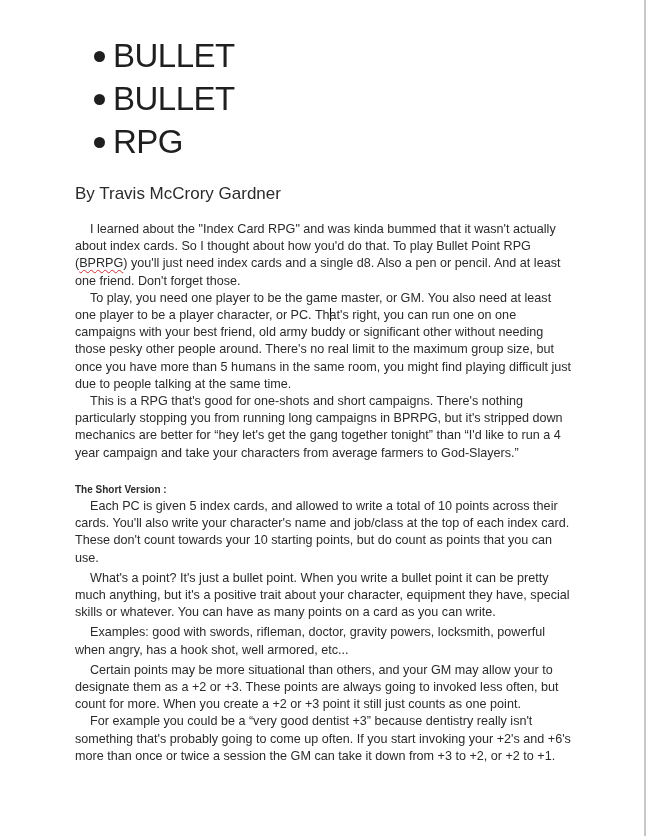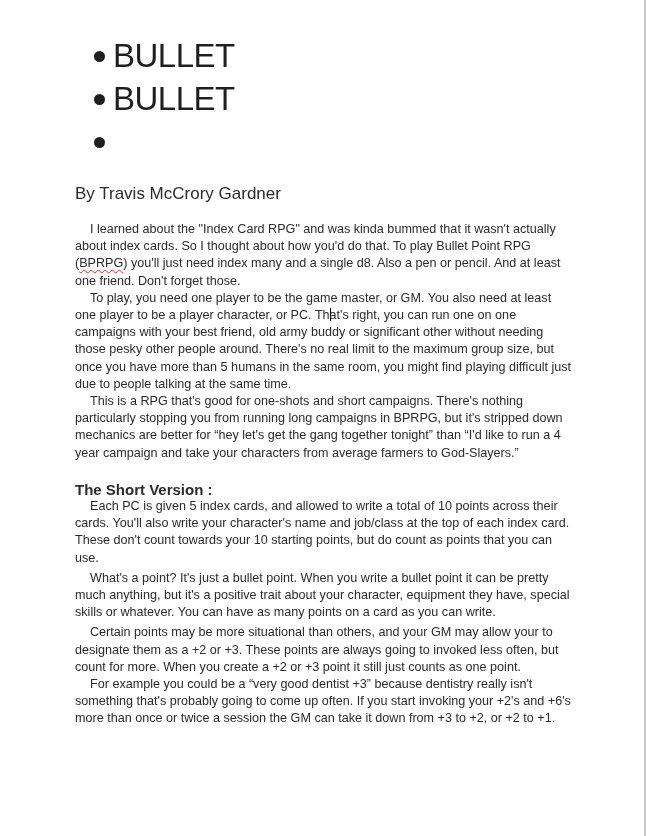--- a/index.html
+++ b/index.html
@@ -69,21 +69,21 @@
       margin: 0;
       text-indent: 15px;
     }
     .body-text p.gap {
       margin-top: 3px;
     }
     .body-text .heading {
       margin: 19px 0 0 0;
       font-weight: bold;
       text-indent: 0;
-      font-size: 15px;
+      font-size: 10px;
     }
     .body-text .after-heading {
     }
     .spell {
       text-decoration: underline wavy #d03030;
       text-decoration-thickness: 1px;
       text-underline-offset: 2px;
       text-align: center;
     }
     .cursor {
@@ -104,33 +104,35 @@
     <li>
       <span class="bullet"></span>
       <span>BULLET</span>
     </li>
     <li>
       <span class="bullet"></span>
       <span>BULLET</span>
     </li>
     <li>
       <span class="bullet"></span>
+      <span>RPG</span>
     </li>
   </ul>
 
   <div class="byline">By Travis McCrory Gardner</div>
 
   <div class="body-text">
-    <p><span>I learned about the "Index Card RPG" and was kinda bummed that it wasn't actually about index cards. So I thought about how you'd do that. To play Bullet Point RPG (</span><span class="spell">BPRPG</span><span>) you'll just need index many and a single d8. Also a pen or pencil. And at least one friend. Don't forget those.</span></p>
+    <p><span>I learned about the "Index Card RPG" and was kinda bummed that it wasn't actually about index cards. So I thought about how you'd do that. To play Bullet Point RPG (</span><span class="spell">BPRPG</span><span>) you'll just need index cards and a single d8. Also a pen or pencil. And at least one friend. Don't forget those.</span></p>
 
     <p><span>To play, you need one player to be the game master, or GM. You also need at least one player to be a player character, or PC. Th</span><span class="cursor"></span><span>at's right, you can run one on one campaigns with your best friend, old army buddy or significant other without needing those pesky other people around. There's no real limit to the maximum group size, but once you have more than 5 humans in the same room, you might find playing difficult just due to people talking at the same time.</span></p>
 
     <p>This is a RPG that's good for one-shots and short campaigns. There's nothing particularly stopping you from running long campaigns in BPRPG, but it's stripped down mechanics are better for “hey let's get the gang together tonight” than “I'd like to run a 4 year campaign and take your characters from average farmers to God-Slayers.”</p>
 
     <p class="heading">The Short Version :</p>
 
     <p class="after-heading">Each PC is given 5 index cards, and allowed to write a total of 10 points across their cards. You'll also write your character's name and job/class at the top of each index card. These don't count towards your 10 starting points, but do count as points that you can use.</p>
     <p class="gap">What's a point? It's just a bullet point. When you write a bullet point it can be pretty much anything, but it's a positive trait about your character, equipment they have, special skills or whatever. You can have as many points on a card as you can write.</p>
+    <p class="gap">Examples: good with swords, rifleman, doctor, gravity powers, locksmith, powerful when angry, has a hook shot, well armored, etc...</p>
     <p class="gap">Certain points may be more situational than others, and your GM may allow your to designate them as a +2 or +3. These points are always going to invoked less often, but count for more. When you create a +2 or +3 point it still just counts as one point.</p>
     <p>For example you could be a “very good dentist +3” because dentistry really isn't something that's probably going to come up often. If you start invoking your +2's and +6's more than once or twice a session the GM can take it down from +3 to +2, or +2 to +1.</p>
   </div>
 
 </div>
 
 </body></html>

